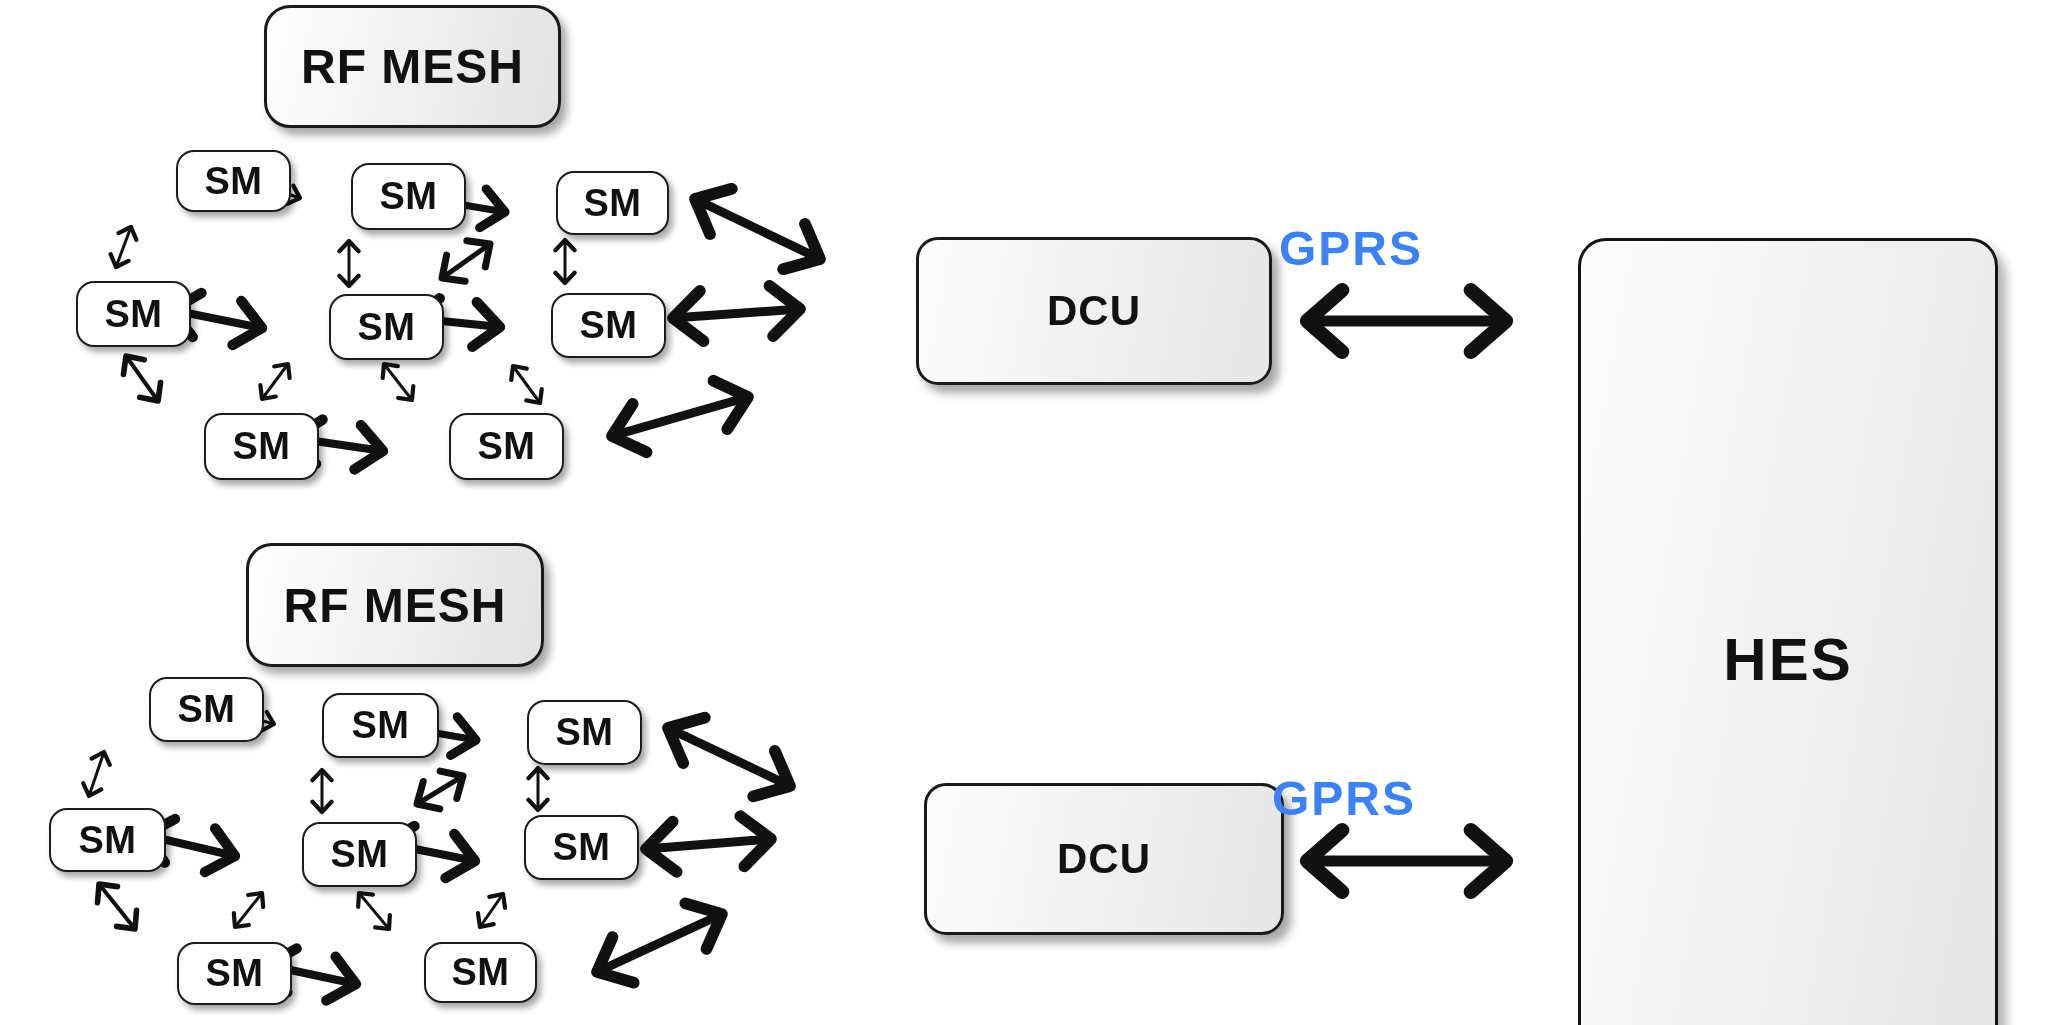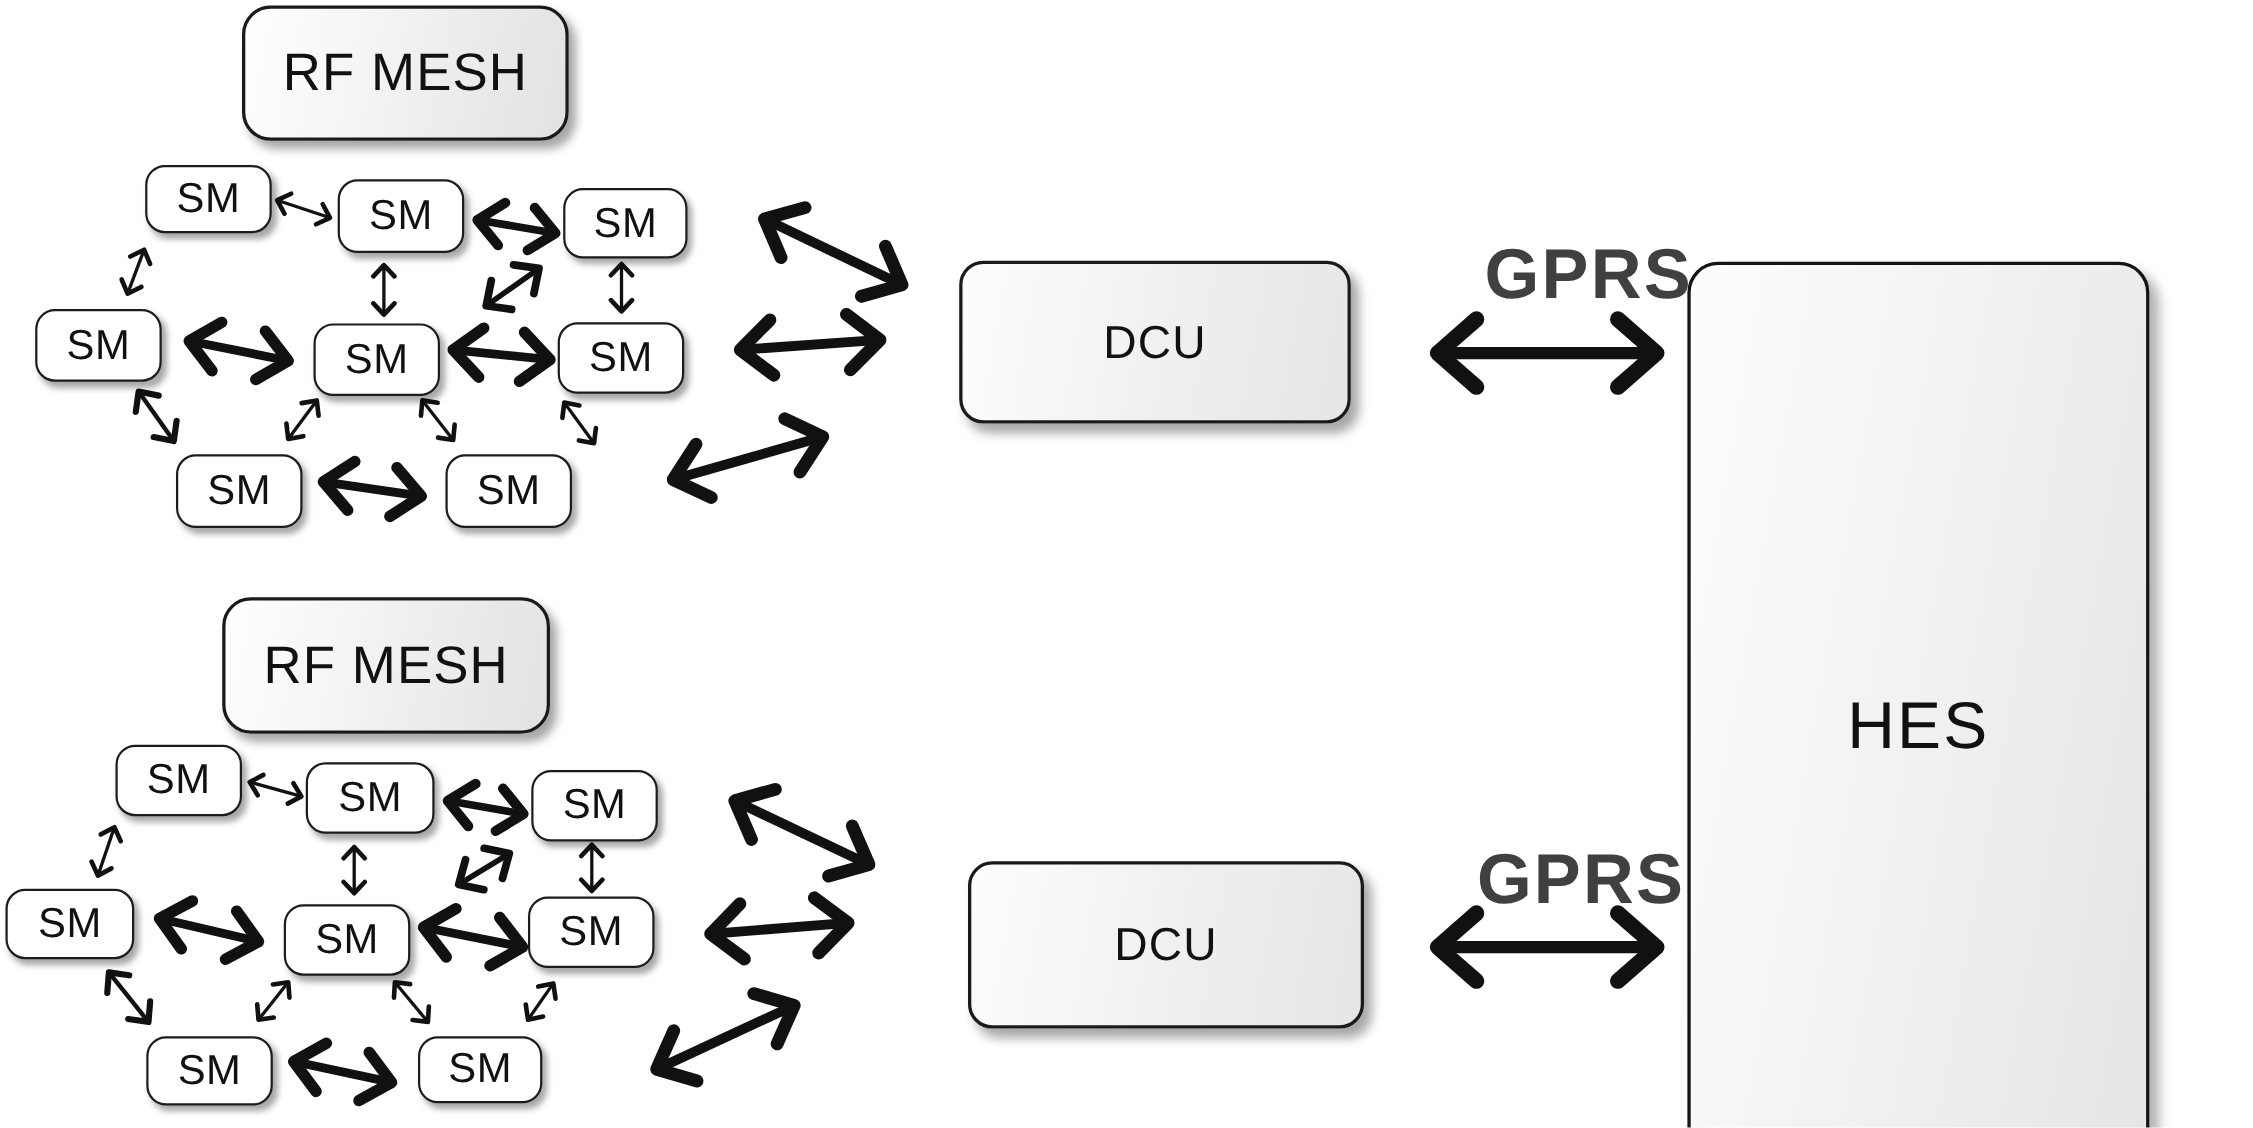--- a/index.html
+++ b/index.html
@@ -4,43 +4,43 @@
 <style>
   html, body { margin: 0; padding: 0; background: #ffffff; }
   body { width: 2048px; height: 1025px; overflow: hidden;
          font-family: "Liberation Sans", sans-serif; }
   .canvas { position: relative; width: 2048px; height: 1025px; background: #ffffff; }
 
   #arrow-layer { position: absolute; left: 0; top: 0; width: 2048px; height: 1025px; z-index: 1; }
   #arrow-layer line { stroke: #111111; stroke-linecap: butt; }
 
   .box { position: absolute; z-index: 2; display: flex; align-items: center; justify-content: center;
-         color: #111111; font-weight: 400; box-sizing: border-box; }
+         color: #111111; font-weight: 700; box-sizing: border-box; margin-left: 44px; }
 
   .sm-node { background: #ffffff; border: 2.5px solid #1c1c1c; border-radius: 18px;
              font-size: 38px; letter-spacing: 0.5px;
              box-shadow: 4px 5px 6px rgba(0,0,0,0.35); }
 
   .mesh-label { background: linear-gradient(102deg, #ffffff 0%, #f2f2f2 45%, #e2e2e2 100%);
                 border: 3px solid #1a1a1a; border-radius: 26px;
                 font-size: 48px; letter-spacing: 1px;
                 box-shadow: 6px 7px 9px rgba(0,0,0,0.35); }
 
   .dcu-box { background: linear-gradient(100deg, #fdfdfd 0%, #efefef 55%, #e6e6e6 100%);
              border: 3px solid #1a1a1a; border-radius: 22px;
              font-size: 42px; letter-spacing: 1px;
              box-shadow: 7px 8px 10px rgba(0,0,0,0.35); }
 
   .hes-box { background: linear-gradient(100deg, #fdfdfd 0%, #f0f0f0 55%, #e5e5e5 100%);
              border: 3.5px solid #141414; border-radius: 28px;
              font-size: 60px; letter-spacing: 2px;
              box-shadow: 8px 9px 11px rgba(0,0,0,0.3); }
 
-  .gprs-label { position: absolute; z-index: 2; color: #404040; font-weight: 700;
-                font-size: 64px; letter-spacing: 2px; text-align: right; line-height: 62px; }
+  .gprs-label { position: absolute; z-index: 2; color: #3b82f6; font-weight: 700;
+                font-size: 48px; letter-spacing: 2px; text-align: left; line-height: 62px; }
 </style>
 </head>
 <body>
 
 <div class="canvas">
 
   <svg id="arrow-layer" viewBox="0 0 2048 1025" xmlns="http://www.w3.org/2000/svg">
     <defs>
       <marker id="ah" markerWidth="6.5" markerHeight="10" refX="4.2" refY="5" orient="auto-start-reverse">
         <path d="M0.8,1.8 L4.2,5 L0.8,8.2" fill="none" stroke="#111111" stroke-width="1.4" stroke-linecap="round" stroke-linejoin="round"></path>

